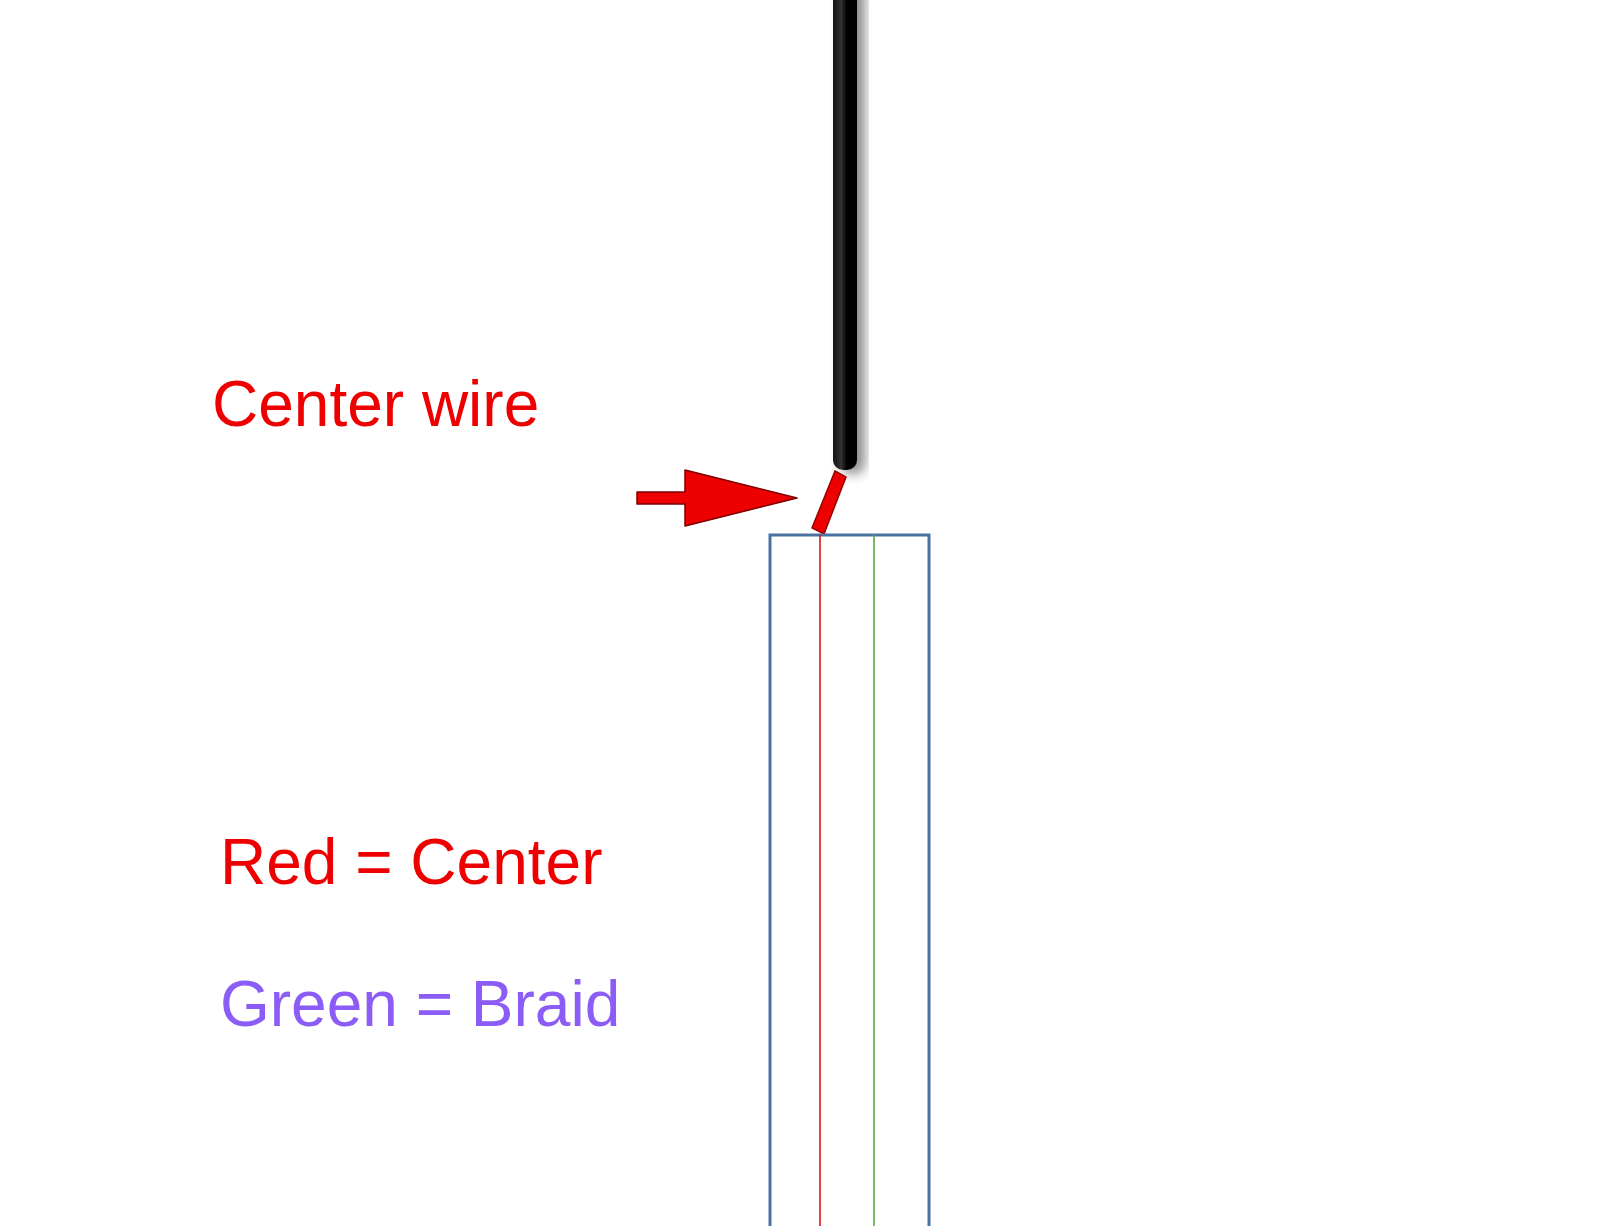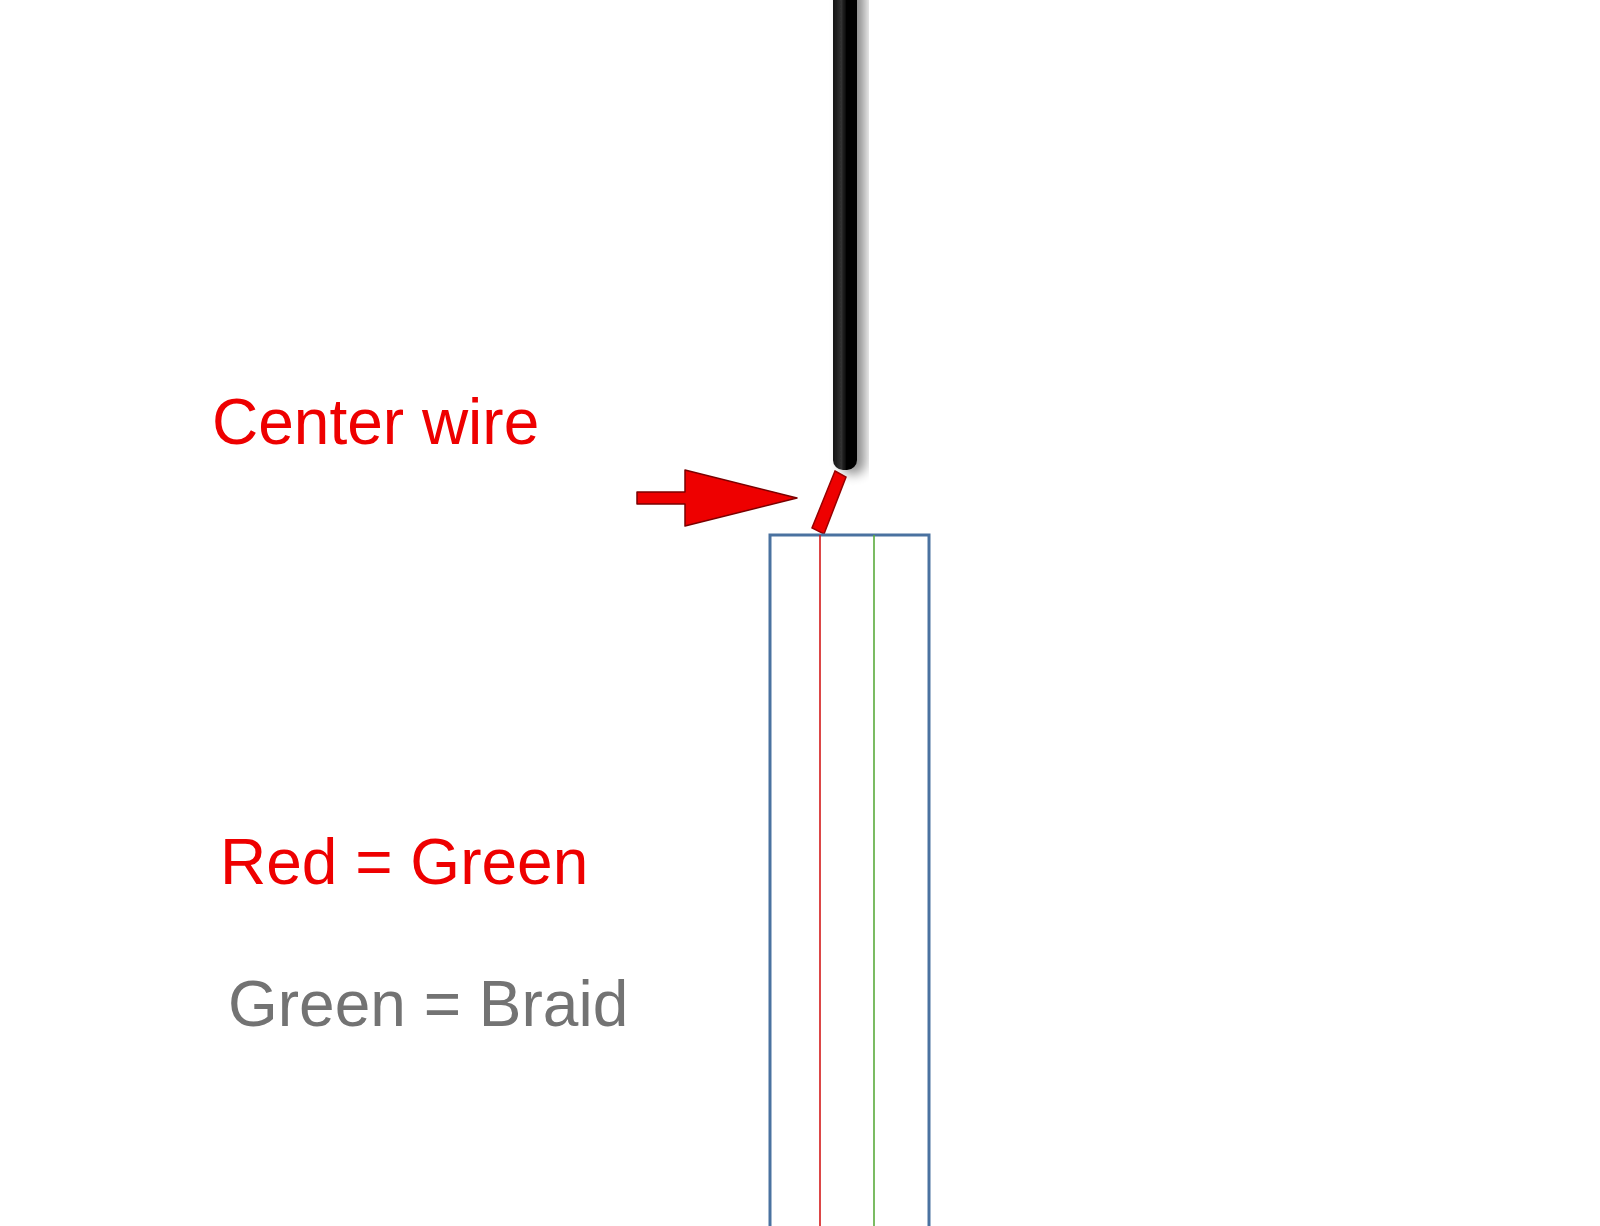--- a/index.html
+++ b/index.html
@@ -1,21 +1,21 @@
 <!DOCTYPE html>
 <html><head>
   <meta charset="utf-8">
   <style>
     html, body { margin: 0; padding: 0; background: #ffffff; }
     #canvas { position: relative; width: 1600px; height: 1226px; overflow: hidden; background: #ffffff; }
     .label { position: absolute; font-family: "Liberation Sans", "DejaVu Sans", sans-serif; line-height: 1; white-space: nowrap; }
-    #callout { left: 212px; top: 372px; font-size: 64px; color: #ee0000; margin-top: 18px; }
+    #callout { left: 212px; top: 372px; font-size: 64px; color: #ee0000; }
     #callout div { height: 87px; }
     #legend-red { left: 220px; top: 830px; font-size: 64px; color: #ee0000; }
-    #legend-green { left: 220px; top: 972px; font-size: 64px; color: #737373; margin-left: 8px; }
+    #legend-green { left: 220px; top: 972px; font-size: 64px; color: #8b5cf6; }
     svg#diagram { position: absolute; left: 0; top: 0; }
   </style>
 </head>
 <body>
 
 <div id="canvas">
 
   <svg id="diagram" width="1600" height="1226" viewBox="0 0 1600 1226">
     <defs>
       <filter id="shadow" x="-50%" y="-5%" width="200%" height="110%">
@@ -53,16 +53,16 @@
       <rect x="770" y="535" width="159" height="720" fill="none" stroke="#4a72a0" stroke-width="3"></rect>
       <line x1="820" y1="535" x2="820" y2="1226" stroke="#d41818" stroke-width="1.6"></line>
       <line x1="874" y1="535" x2="874" y2="1226" stroke="#5aab3c" stroke-width="1.6"></line>
     </g>
   </svg>
 
   <div id="callout" class="label">
     <div>Center wire</div>
   </div>
 
-  <div id="legend-red" class="label">Red = Green</div>
+  <div id="legend-red" class="label">Red = Center</div>
   <div id="legend-green" class="label">Green = Braid</div>
 
 </div>
 
 </body></html>

